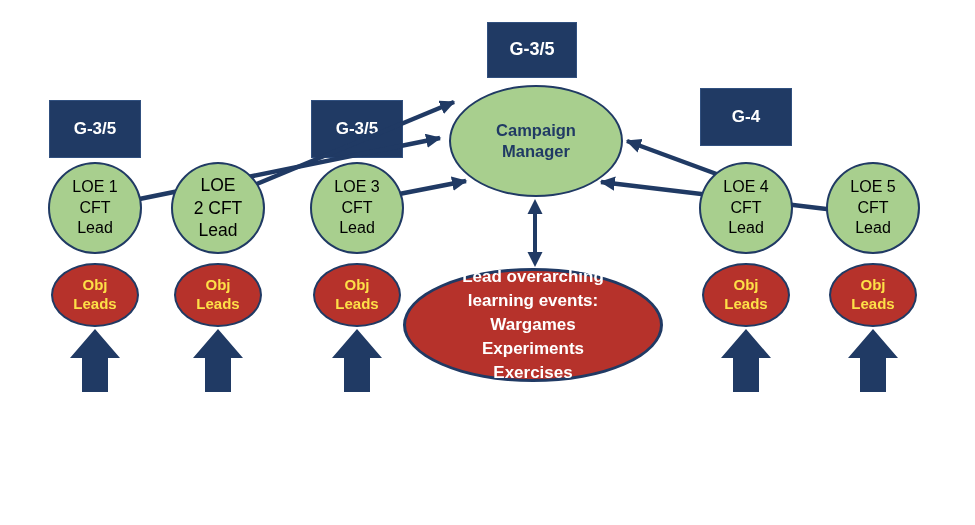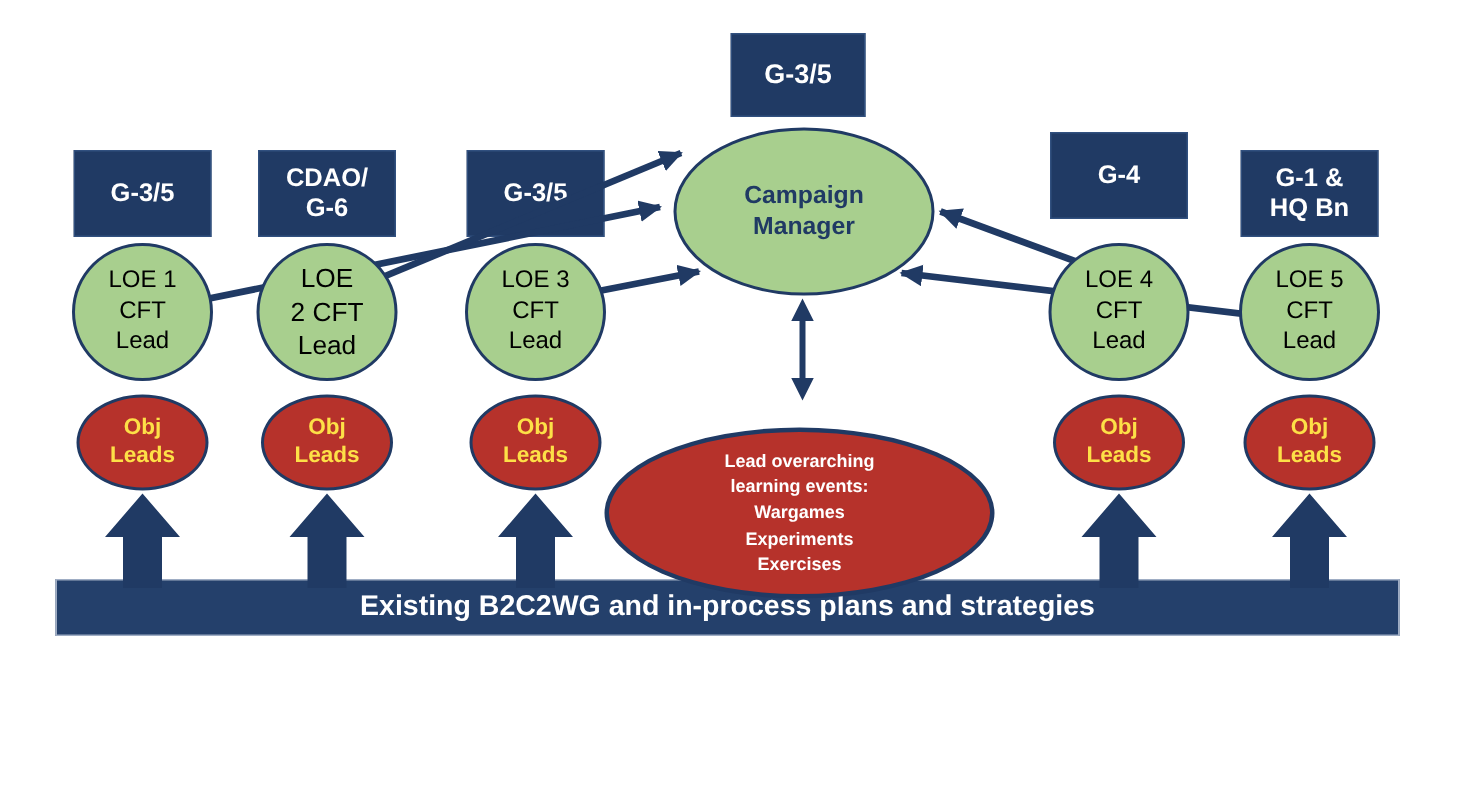--- a/index.html
+++ b/index.html
@@ -35,21 +35,21 @@
     position:absolute;width:88px;height:64px;border-radius:50%;top:263px;
     background:#B6322B;border:2.5px solid #203A64;color:#fde047;
     display:flex;align-items:center;justify-content:center;text-align:center;
     font-weight:bold;font-size:15px;line-height:1.25;z-index:3;box-sizing:border-box;
   }
   
   .events-ellipse{
     position:absolute;left:403px;top:268px;width:260px;height:114px;border-radius:50%;
     background:#B6322B;border:3px solid #203A64;color:#ffffff;
     display:flex;align-items:center;justify-content:center;text-align:center;
-    font-weight:bold;font-size:12px;line-height:1.42;z-index:3;box-sizing:border-box;margin-top:17px;
+    font-weight:bold;font-size:17px;line-height:1.42;z-index:3;box-sizing:border-box;
   }
   
   .banner{
     position:absolute;left:37px;top:386px;width:896px;height:38px;
     background:#24406B;border:1.5px solid #9FADC4;color:#ffffff;
     display:flex;align-items:center;justify-content:center;text-align:center;
     font-weight:bold;font-size:19px;z-index:1;box-sizing:border-box;
   }
   
   .caption{
@@ -61,30 +61,23 @@
   svg.connectors{position:absolute;left:0;top:0;z-index:2;}
 </style>
 </head>
 <body>
 
 <div class="stage">
 
   <div class="navy-box top ml" style="left:487px;top:22px;width:90px;height:56px;">G-3/5</div>
 
   <div class="navy-box ml" style="left:49px;top:100px;width:92px;height:58px;">G-3/5</div>
-  <div class="navy-box ml" style="left:172px;top:100px;width:92px;height:58px;">CDAO/
-G-6</div>
   <div class="navy-box ml" style="left:311px;top:100px;width:92px;height:58px;">G-3/5</div>
   <div class="navy-box ml" style="left:700px;top:88px;width:92px;height:58px;">G-4</div>
-  <div class="navy-box ml" style="left:827px;top:100px;width:92px;height:58px;">G-1 &amp;
-HQ Bn</div>
 
-  <div class="banner">
-    <span>Existing B2C2WG and in-process plans and strategies</span>
-  </div>
 
   <svg class="connectors" width="975" height="525" viewBox="0 0 975 525">
     <defs>
       <marker id="ah" markerUnits="strokeWidth" markerWidth="4" markerHeight="4" refX="3.1" refY="1.6" orient="auto">
         <path d="M0,0 L3.4,1.6 L0,3.2 Z" fill="#203A64"></path>
       </marker>
     </defs>
 
     <line x1="95" y1="208" x2="440" y2="138" stroke="#203A64" stroke-width="4.5" marker-end="url(#ah)"></line>
     <line x1="228" y1="196" x2="454" y2="102" stroke="#203A64" stroke-width="4.5" marker-end="url(#ah)"></line>

